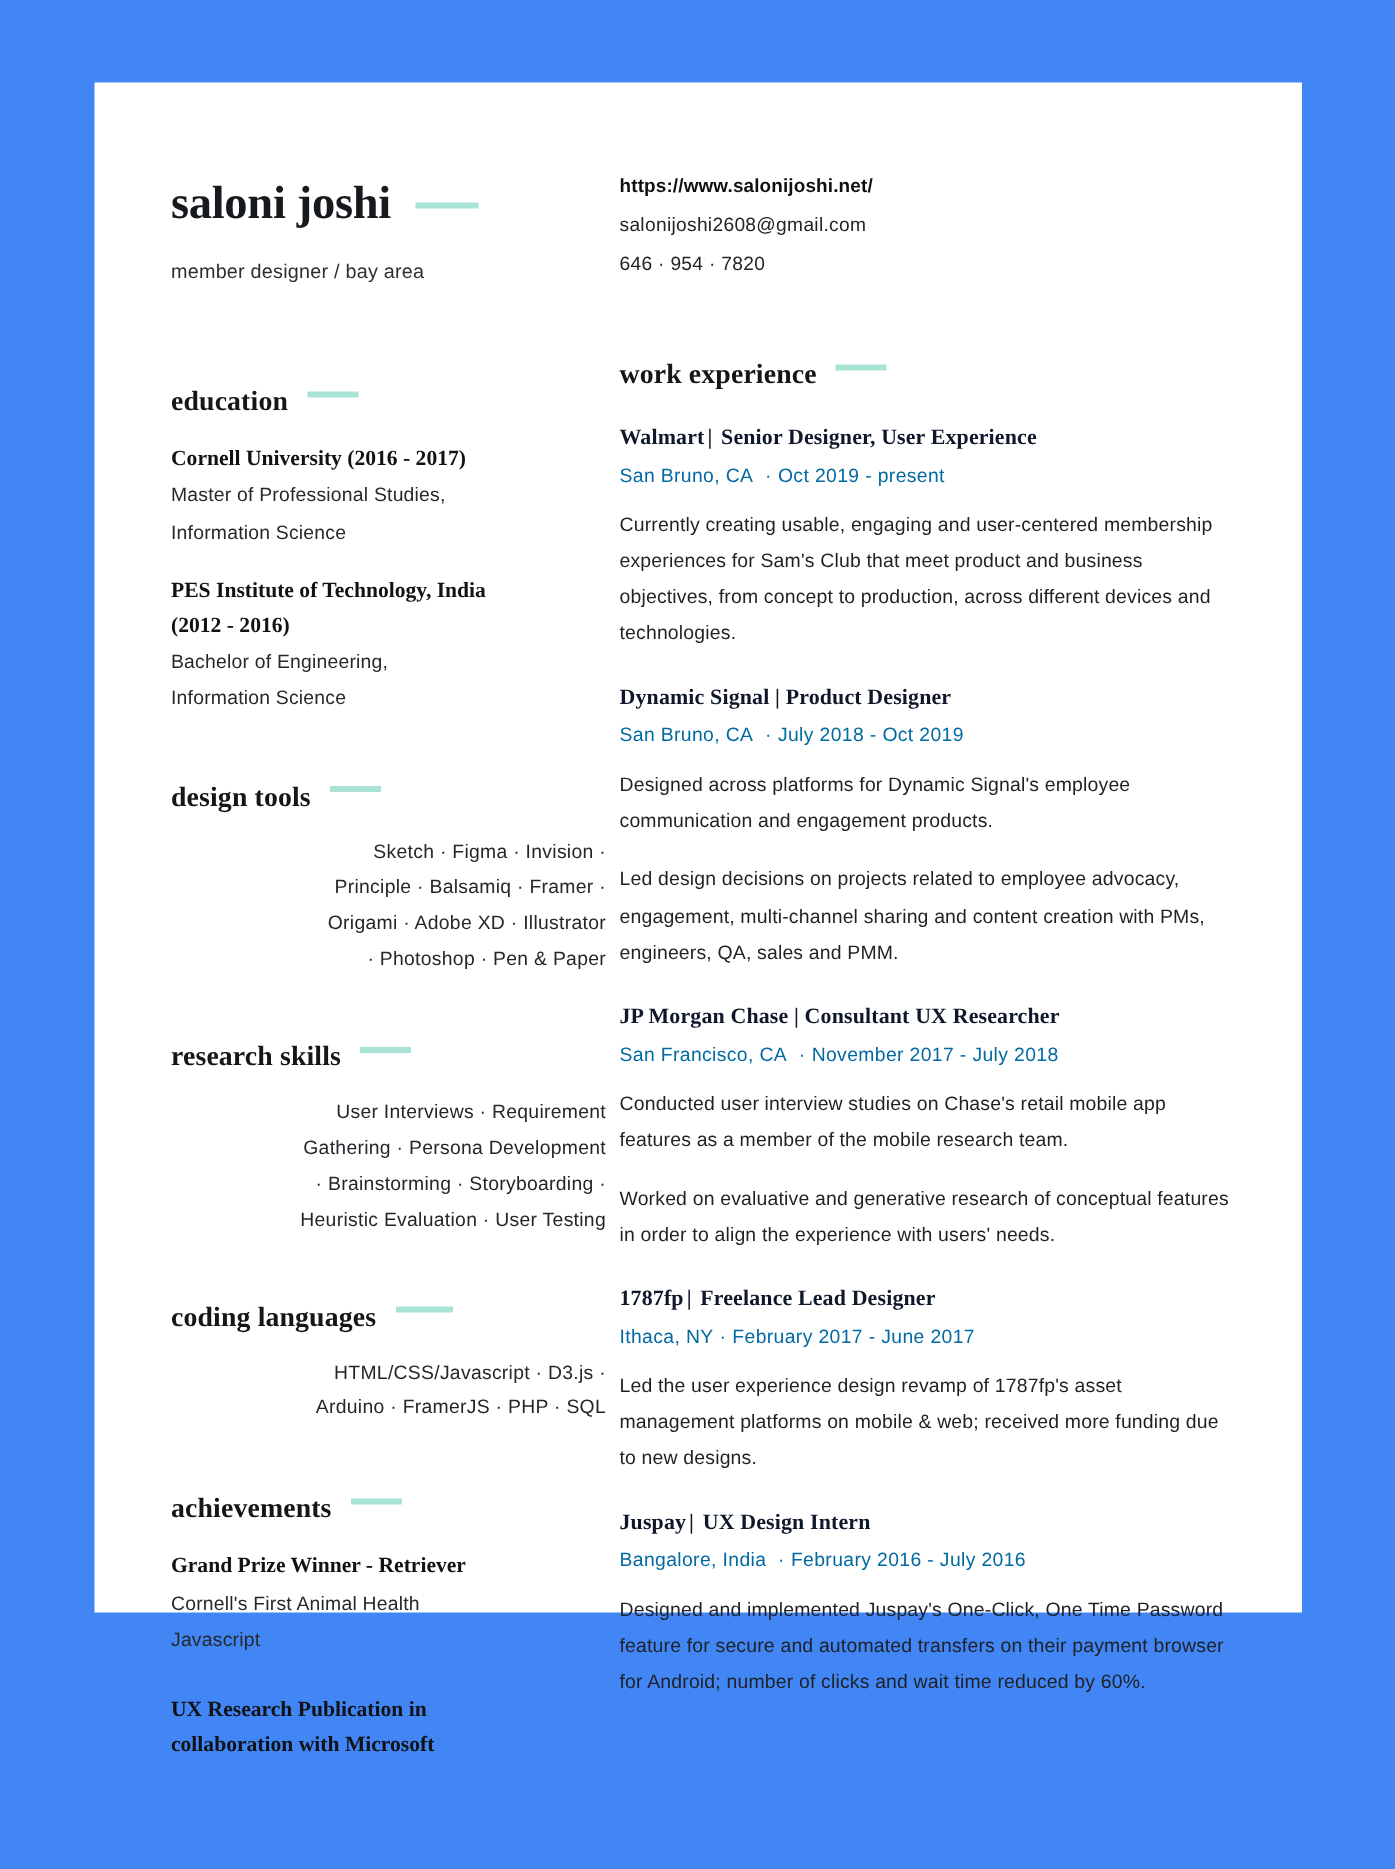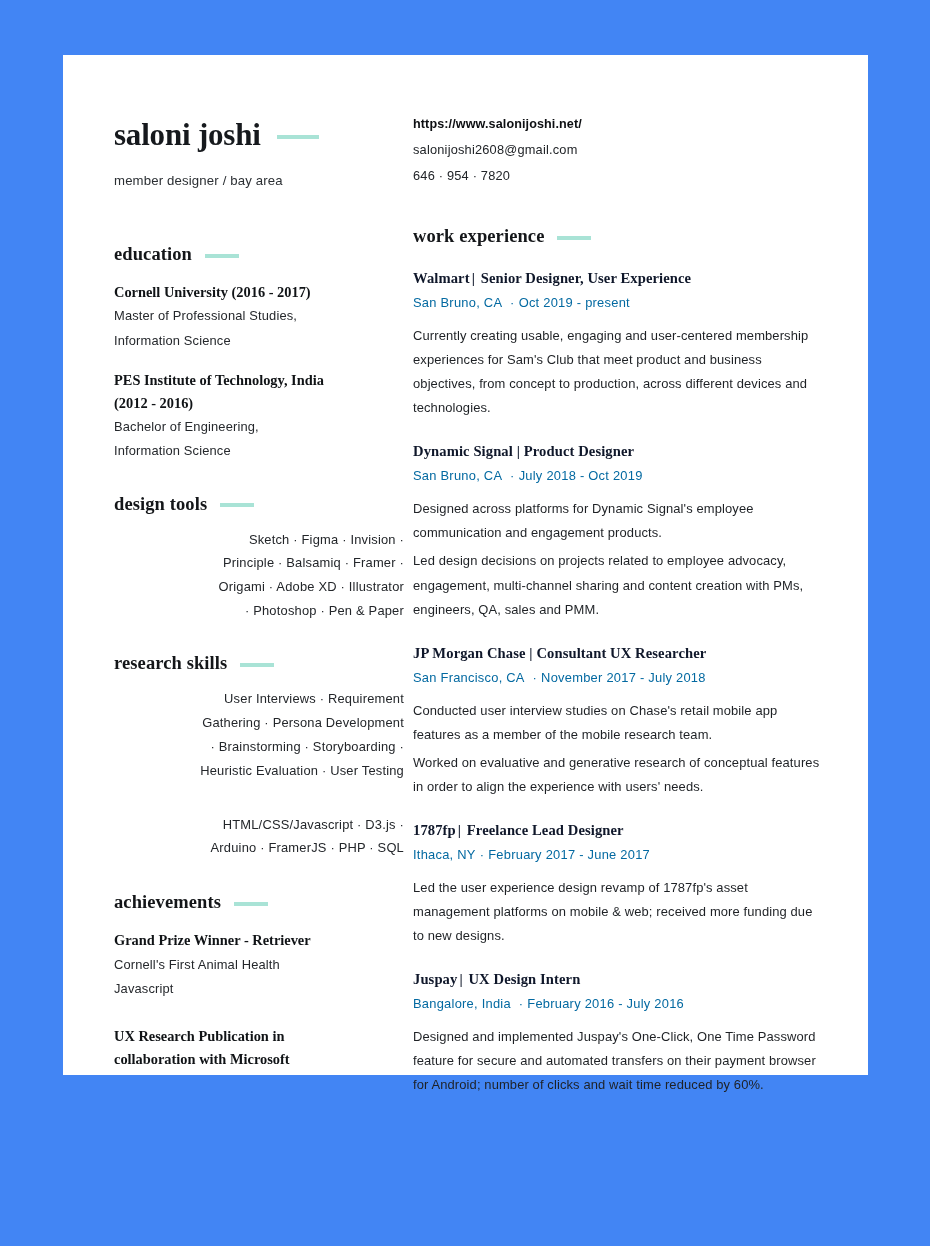--- a/index.html
+++ b/index.html
@@ -102,20 +102,21 @@
     display: flex;
     align-items: center;
   }
 
   .sec-head {
     font-family: "Liberation Serif", serif;
     font-size: 18.5px;
     font-weight: bold;
     color: #141619;
     letter-spacing: 0.1px;
+    margin-top: 14px;
   }
 
   .sec-accent { width: 34px; margin-left: 13px; margin-top: 2px; }
   .sec-accent-wide { width: 38px; margin-left: 13px; margin-top: 2px; }
 
   
   .entry { margin-top: 16px; }
 
   .entry-title {
     font-family: "Liberation Serif", serif;
@@ -168,21 +169,21 @@
   .job-meta .sep { padding: 0 4px; }
 
   .job-desc {
     font-size: 12.95px;
     color: #1e2125;
     line-height: 1.86;
     margin-top: 14px;
     letter-spacing: 0.12px;
   }
 
-  .job-desc + .job-desc { margin-top: 4px; }
+  .job-desc + .job-desc { margin-top: 15px; }
 
   .dot { padding: 0 2px; }
 </style>
 </head>
 <body>
 
 <div id="page">
   <div class="cols">
 
     <div class="col-left">
@@ -234,20 +235,24 @@
         </div>
         <div class="skills">
           <span class="row">User Interviews  ·  Requirement</span>
           <span class="row">Gathering  ·  Persona Development</span>
           <span class="row skills-indent-1">·  Brainstorming  ·  Storyboarding  ·</span>
           <span class="row">Heuristic Evaluation  ·  User Testing</span>
         </div>
       </div>
 
       <div class="section" style="margin-top:30px;">
+        <div class="sec-head-row">
+          <div class="sec-head">coding languages</div>
+          <div class="accent-bar sec-accent-wide"></div>
+        </div>
         <div class="skills">
           <span class="row skills-indent-1">HTML/CSS/Javascript  ·  D3.js  ·</span>
           <span class="row">Arduino  ·  FramerJS  ·  PHP  · SQL</span>
         </div>
       </div>
 
       <div class="section" style="margin-top:32px;">
         <div class="sec-head-row">
           <div class="sec-head">achievements</div>
           <div class="accent-bar sec-accent"></div>

